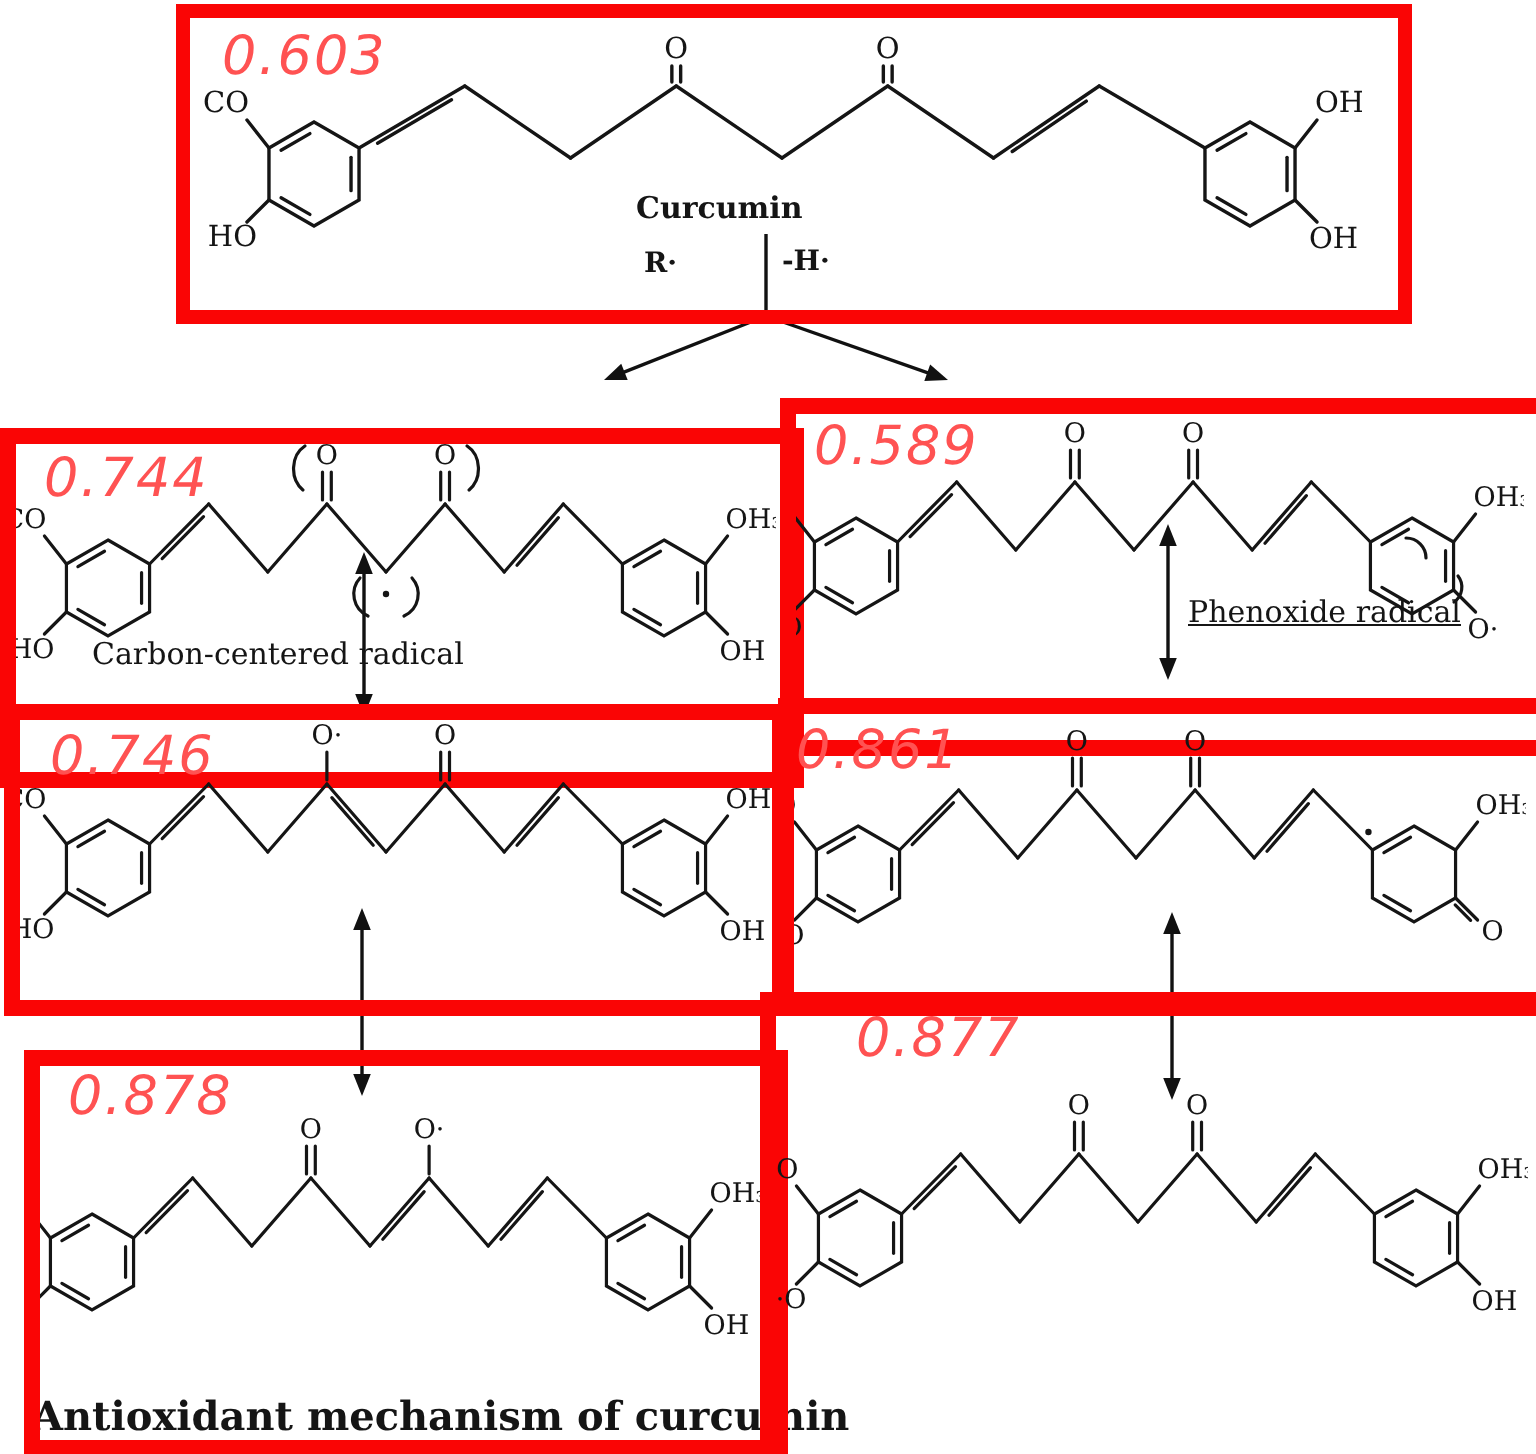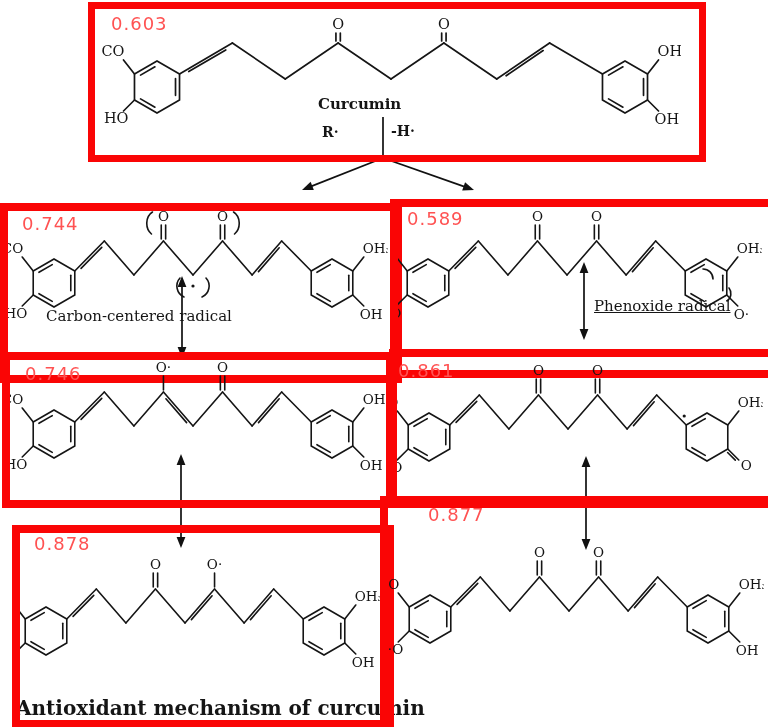--- a/index.html
+++ b/index.html
@@ -1,28 +1,28 @@
 <!DOCTYPE html>
 <html><head>
 <meta charset="utf-8">
 <style>
   :root{ --red:#fa0505; --score:#ff5252; --ink:#151515; }
   html,body{margin:0;padding:0;background:#fff;}
   .page{position:relative;width:768px;height:727px;background:#fff;overflow:hidden;
         font-family:"DejaVu Serif",serif;color:var(--ink);}
   .box{position:absolute;border:8px solid var(--red);background:transparent;z-index:2;overflow:hidden;}
   #box603{left:88px;top:2px;width:604px;height:146px;border-width:7px;}
-  #box744{left:0px;top:203px;width:386px;height:164px;}
+  #box744{left:0px;top:214px;width:386px;height:164px;}
   #box589{left:390px;top:199px;width:376px;height:163px;}
   #box746{left:2px;top:352px;width:376px;height:140px;}
   #box861{left:389px;top:349px;width:379px;height:143px;}
   #box878{left:12px;top:525px;width:366px;height:187px;}
   #box877{left:380px;top:496px;width:386px;height:226px;}
-  .score{position:absolute;font-family:"DejaVu Sans",sans-serif;font-size:18px;line-height:1;
-         color:var(--score);letter-spacing:1px;z-index:3;}
+  .score{position:absolute;font-family:"DejaVu Sans",sans-serif;font-size:27px;line-height:1;
+         color:var(--score);letter-spacing:1px;z-index:3;font-style:italic;}
   #box603 .score{left:16px;top:6px;}
   #box744 .score{left:14px;top:4px;}
   #box589 .score{left:9px;top:3px;}
   #box746 .score{left:15px;top:5px;}
   #box861 .score{left:1px;top:5px;}
   #box878 .score{left:14px;top:2px;}
   #box877 .score{left:16px;top:2px;margin-left:24px;}
   .structure{position:absolute;}
   #box603 .structure{left:6px;top:4px;}
   #box744 .structure{left:-2px;top:-8px;}

